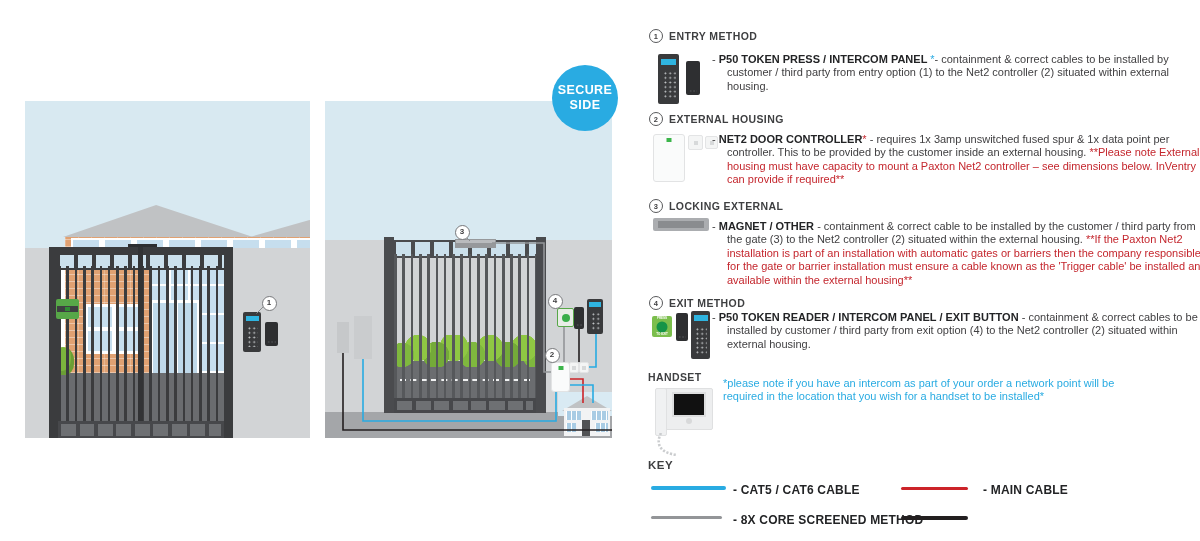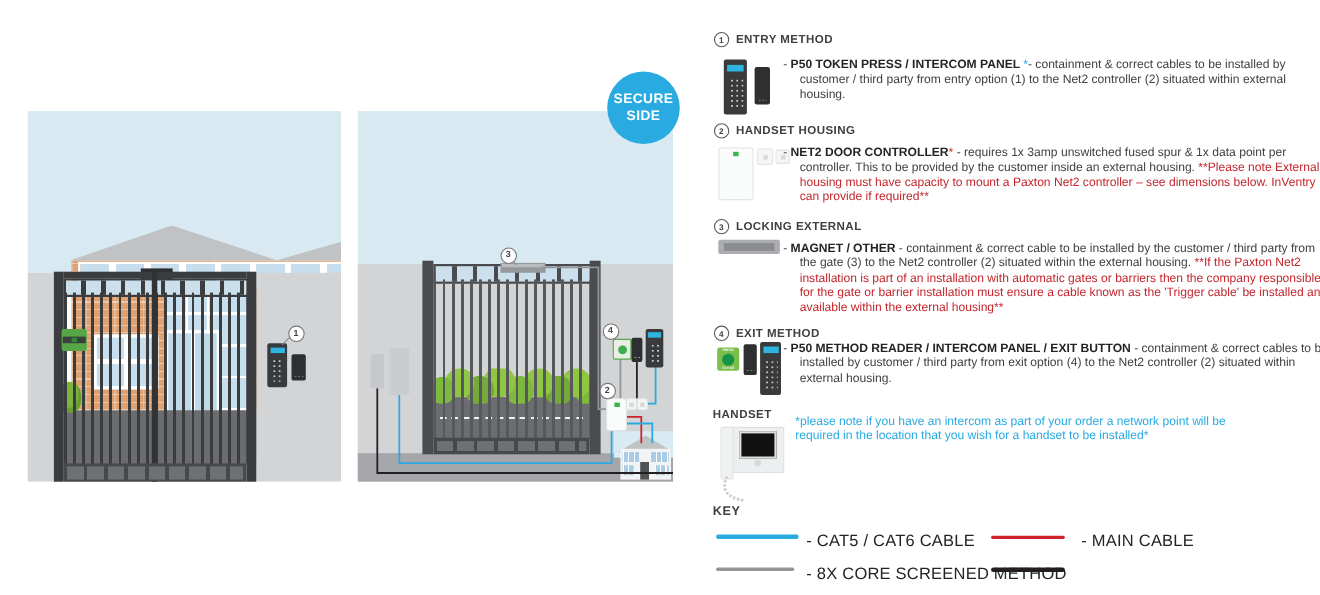--- a/index.html
+++ b/index.html
@@ -62,21 +62,21 @@
     font-weight:bold;display:flex;align-items:center;justify-content:center;color:#414042;flex:0 0 auto;}
   .body{position:absolute;left:712px;width:484px;font-size:11px;line-height:13.4px;color:#414042;
     padding-left:15px;text-indent:-15px;margin:0;}
   .body b{color:#232426;}
   .red{color:#C4262D;}
   .cyan{color:#29ABE2;}
   .note-cyan{position:absolute;font-size:11px;line-height:13.4px;color:#29ABE2;margin:0;}
   .key-h{position:absolute;left:648px;top:459px;font-size:11.5px;font-weight:bold;color:#3E3F41;letter-spacing:.5px;}
   .hs-h{position:absolute;left:648px;top:371px;font-size:10.5px;font-weight:bold;color:#3E3F41;letter-spacing:.4px;}
   .key-line{position:absolute;border-radius:2px;}
-  .key-label{position:absolute;font-size:15px;font-weight:normal;color:#232426;letter-spacing:.2px;}
+  .key-label{position:absolute;font-size:12px;font-weight:bold;color:#232426;letter-spacing:.2px;}
   svg{display:block;}
 </style>
 </head>
 <body>
 
 <div class="stage">
 
   <div class="panel" style="left:25px;top:101px;width:285px;height:337px;">
     <div class="abs sky" style="left:0;top:0;width:285px;height:147px;"></div>
     <div class="abs roof" style="left:38px;top:104px;width:190px;height:32px;clip-path:polygon(49% 0,0 100%,100% 100%);"></div>
@@ -204,21 +204,21 @@
     <div class="scr" style="left:3px;top:5px;width:15px;height:6px;"></div>
     <div class="dots" style="left:3.5px;top:16px;width:14px;height:28px;"></div>
   </div>
   <div class="rdr" style="left:686px;top:61px;width:14px;height:34px;">
     <div class="rdots"></div>
   </div>
   <p class="body" style="top:53px;"><span>- </span><b>P50 TOKEN PRESS / INTERCOM PANEL </b><span class="cyan">*</span><span>- containment &amp; correct cables to be installed by customer / third party from entry option (1) to the Net2 controller (2) situated within external housing.</span></p>
 
   <div class="sec-h" style="left:649px;top:112px;">
     <span class="numcirc">2</span>
-    <span>HANDSET HOUSING</span>
+    <span>EXTERNAL HOUSING</span>
   </div>
   <div class="hsg" style="left:653px;top:134px;width:30px;height:46px;">
     <div class="logo"></div>
   </div>
   <div class="sqbox" style="left:688px;top:135px;width:13px;height:13px;">
       <div></div>
     </div>
   <div class="sqbox" style="left:705px;top:136px;width:11px;height:11px;">
       <div></div>
     </div>
@@ -242,21 +242,21 @@
     <div class="abs" style="left:50%;top:50%;transform:translate(-50%,-50%);width:11px;height:11px;border-radius:50%;background:#159447;"></div>
     <div class="abs" style="left:0;right:0;bottom:1px;text-align:center;font-size:3px;line-height:3.5px;font-weight:bold;color:#fff;">TO EXIT</div>
   </div>
   <div class="rdr" style="left:676px;top:313px;width:12px;height:28px;">
     <div class="rdots"></div>
   </div>
   <div class="kpd" style="left:691px;top:311px;width:19px;height:48px;">
     <div class="scr" style="left:2.5px;top:4px;width:14px;height:6px;"></div>
     <div class="dots" style="left:3px;top:15px;width:13px;height:28px;"></div>
   </div>
-  <p class="body" style="top:311px;"><span>- </span><b>P50 METHOD READER / INTERCOM PANEL / EXIT BUTTON</b><span> - containment &amp; correct cables to be installed by customer / third party from exit option (4) to the Net2 controller (2) situated within external housing.</span></p>
+  <p class="body" style="top:311px;"><span>- </span><b>P50 TOKEN READER / INTERCOM PANEL / EXIT BUTTON</b><span> - containment &amp; correct cables to be installed by customer / third party from exit option (4) to the Net2 controller (2) situated within external housing.</span></p>
 
   <div class="hs-h">HANDSET</div>
   <div class="abs" style="left:655px;top:387px;width:56px;height:70px;">
     <div class="abs" style="left:8px;top:1px;width:48px;height:40px;background:#EDEEEF;border:1px solid #DFE0E1;border-radius:2px;"></div>
     <div class="abs" style="left:17px;top:5px;width:30px;height:21px;background:#111;border:2px solid #DDDEDF;"></div>
     <div class="abs" style="left:31px;top:31px;width:6px;height:6px;border-radius:50%;background:#D8D9DA;"></div>
     <div class="abs" style="left:0;top:1px;width:10px;height:46px;background:#F0F1F2;border:1px solid #E0E1E2;border-radius:2px;"></div>
     <svg class="abs" style="left:2px;top:46px;" width="34" height="26" viewBox="0 0 34 26">
       <path d="M4 0 C-2 12 4 20 20 22" stroke="#CBCDCF" stroke-width="2.6" fill="none" stroke-dasharray="2.2 1.6"></path>
     </svg>

